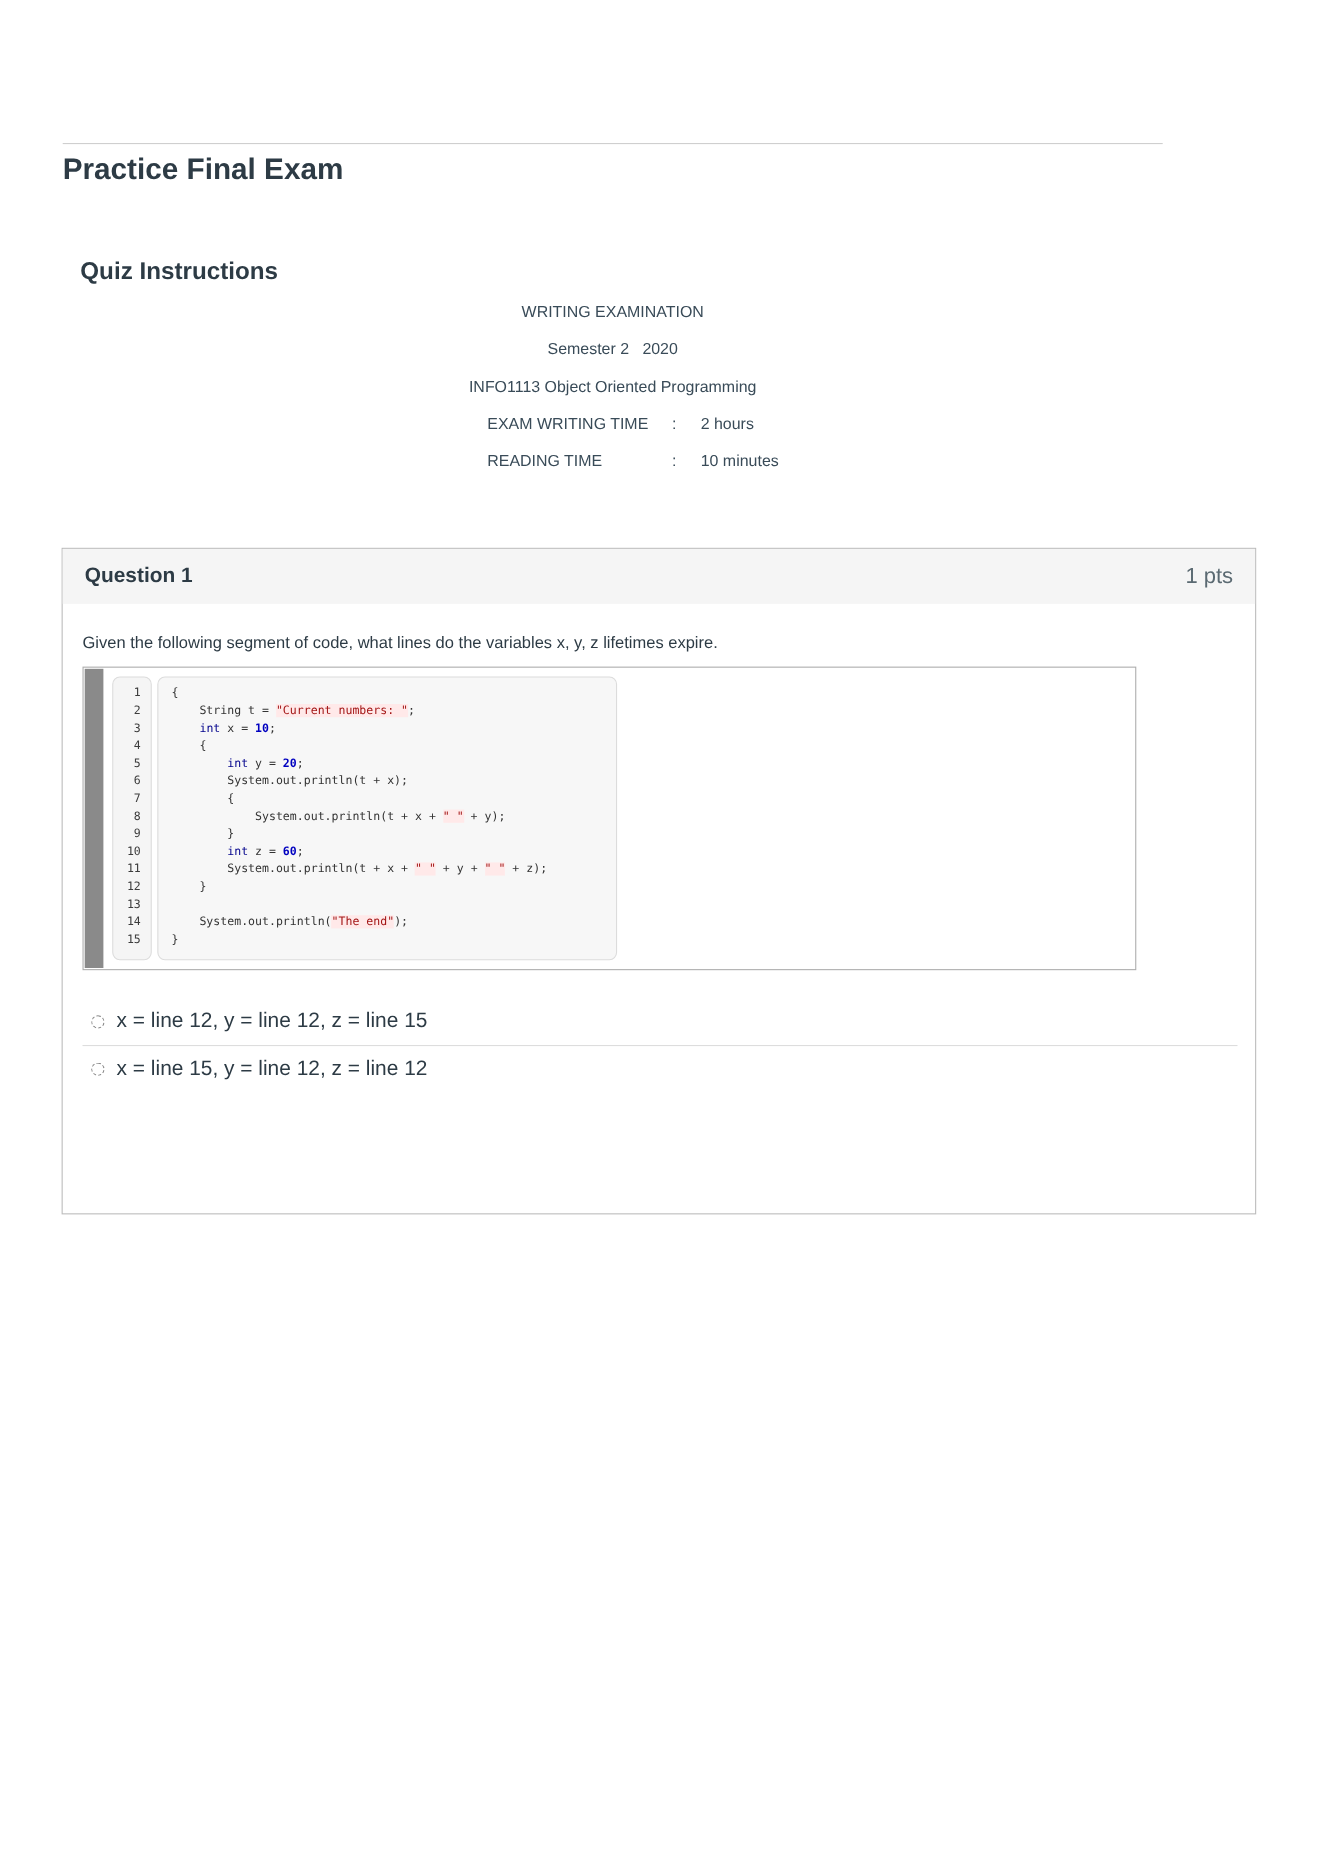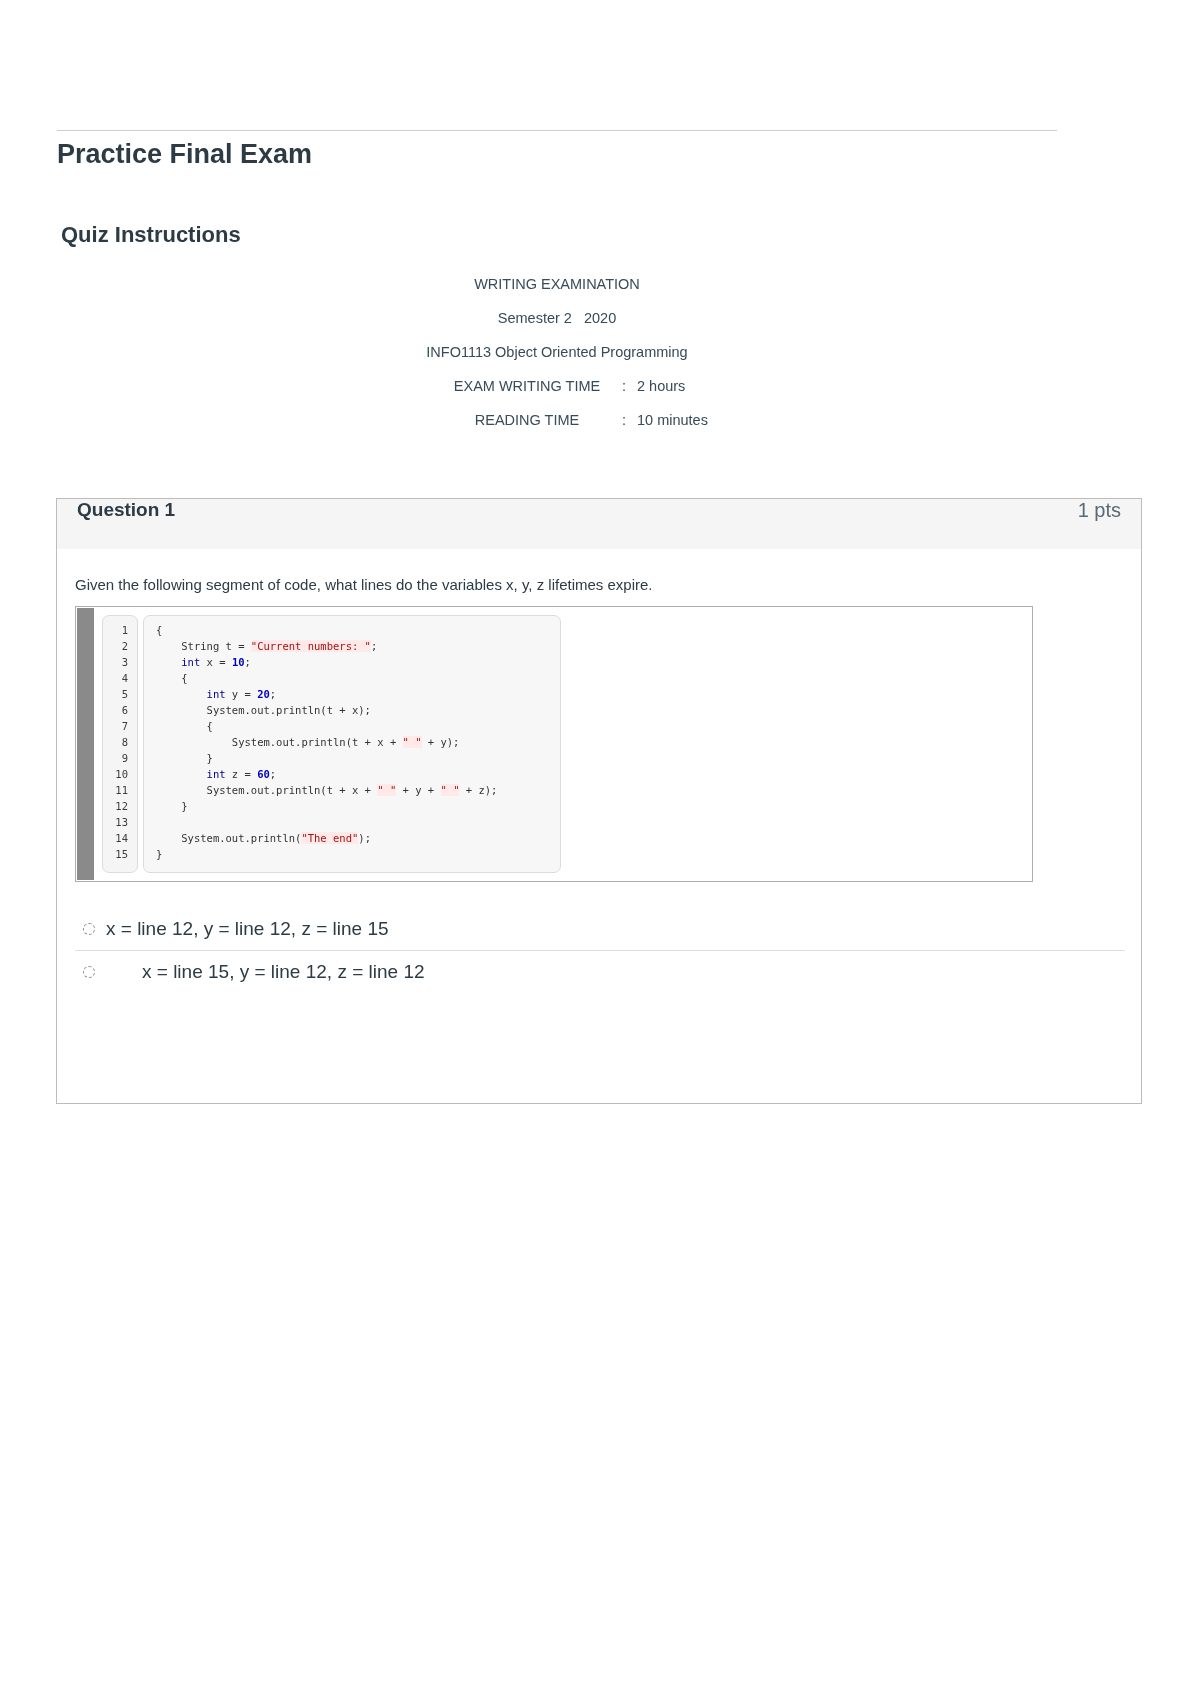--- a/index.html
+++ b/index.html
@@ -4,35 +4,35 @@
 <style>
   html,body { margin:0; padding:0; background:#ffffff; }
   .page { position:relative; width:1200px; height:1441px; background:#fff;
           font-family:"Liberation Sans", sans-serif; color:#2d3b45; overflow:hidden; }
 
   .top-rule { position:absolute; left:57px; top:130px; width:1000px; height:0;
               border-top:1px solid #cfcfcf; }
 
   h1.page-title { position:absolute; left:57px; top:139px; margin:0;
                   font-size:27px; font-weight:bold; color:#2d3b45; }
-  h2.quiz-instructions { position:absolute; left:57px; top:218px; margin:4px;
+  h2.quiz-instructions { position:absolute; left:57px; top:218px; margin:16px;
                          font-size:22px; font-weight:bold; color:#2d3b45; }
 
   .exam-info { position:absolute; left:57px; top:277px; width:1000px;
                text-align:center; font-size:14.5px; line-height:15px; color:#394b58; }
   .ei-line { margin-bottom:19px; white-space:pre-wrap; }
-  .exam-times { text-align:center; }
+  .exam-times { text-align:left; }
   .exam-row { display:flex; margin-left:386px; margin-bottom:19px; }
   .er-label { width:168px; }
   .er-colon { width:26px; }
   .er-value { }
 
   .question-box { position:absolute; left:56px; top:498px; width:1086px; height:606px;
                   border:1px solid #bcbcbc; background:#fff; box-sizing:border-box; }
-  .q-header { height:50px; background:#f5f5f5; display:flex; align-items:flex-start;
+  .q-header { height:50px; background:#f5f5f5; display:flex; align-items:center;
               justify-content:space-between; padding:0 20px; box-sizing:border-box; }
   .q-title { font-size:19px; font-weight:bold; color:#2d3b45; }
   .q-points { font-size:20px; color:#5b6a72; }
 
   .q-body { padding:0 18px; }
   .q-prompt { margin:27px 0 13px 0; font-size:15px; color:#2d3b45; }
 
   .code-container { position:relative; width:958px; height:276px;
                     border:1px solid #adadad; background:#fff; box-sizing:border-box; }
   .code-left-bar { position:absolute; left:1px; top:1px; bottom:1px; width:17px;
@@ -49,21 +49,21 @@
           color:#333333; overflow:hidden; }
   .cl { white-space:pre; height:16px; }
   .ln { height:16px; }
   .tk-p { color:#333333; }
   .tk-k { color:#00008b; font-weight:normal; }
   .tk-n { color:#0000c0; font-weight:bold; }
   .tk-s { color:#a31515; background:#ffe9e9; }
 
   .options { margin-top:26px; width:1050px; }
   .opt-row { height:42px; display:flex; align-items:center; border-bottom:1px solid #dddddd; cursor:pointer; }
-  .opt-row:last-child { border-bottom:none;gap:36px; }
+  .opt-row:last-child { border-bottom:none; }
   .radio { width:12px; height:12px; border:1px dashed #8c8c8c; border-radius:50%;
            margin:0 11px 0 8px; flex:none; box-sizing:border-box; background:#fff; }
   .opt-label { font-size:19px; color:#2d3b45; }
 </style>
 </head>
 <body>
 
 <div class="page">
 
   <div class="top-rule"></div>

